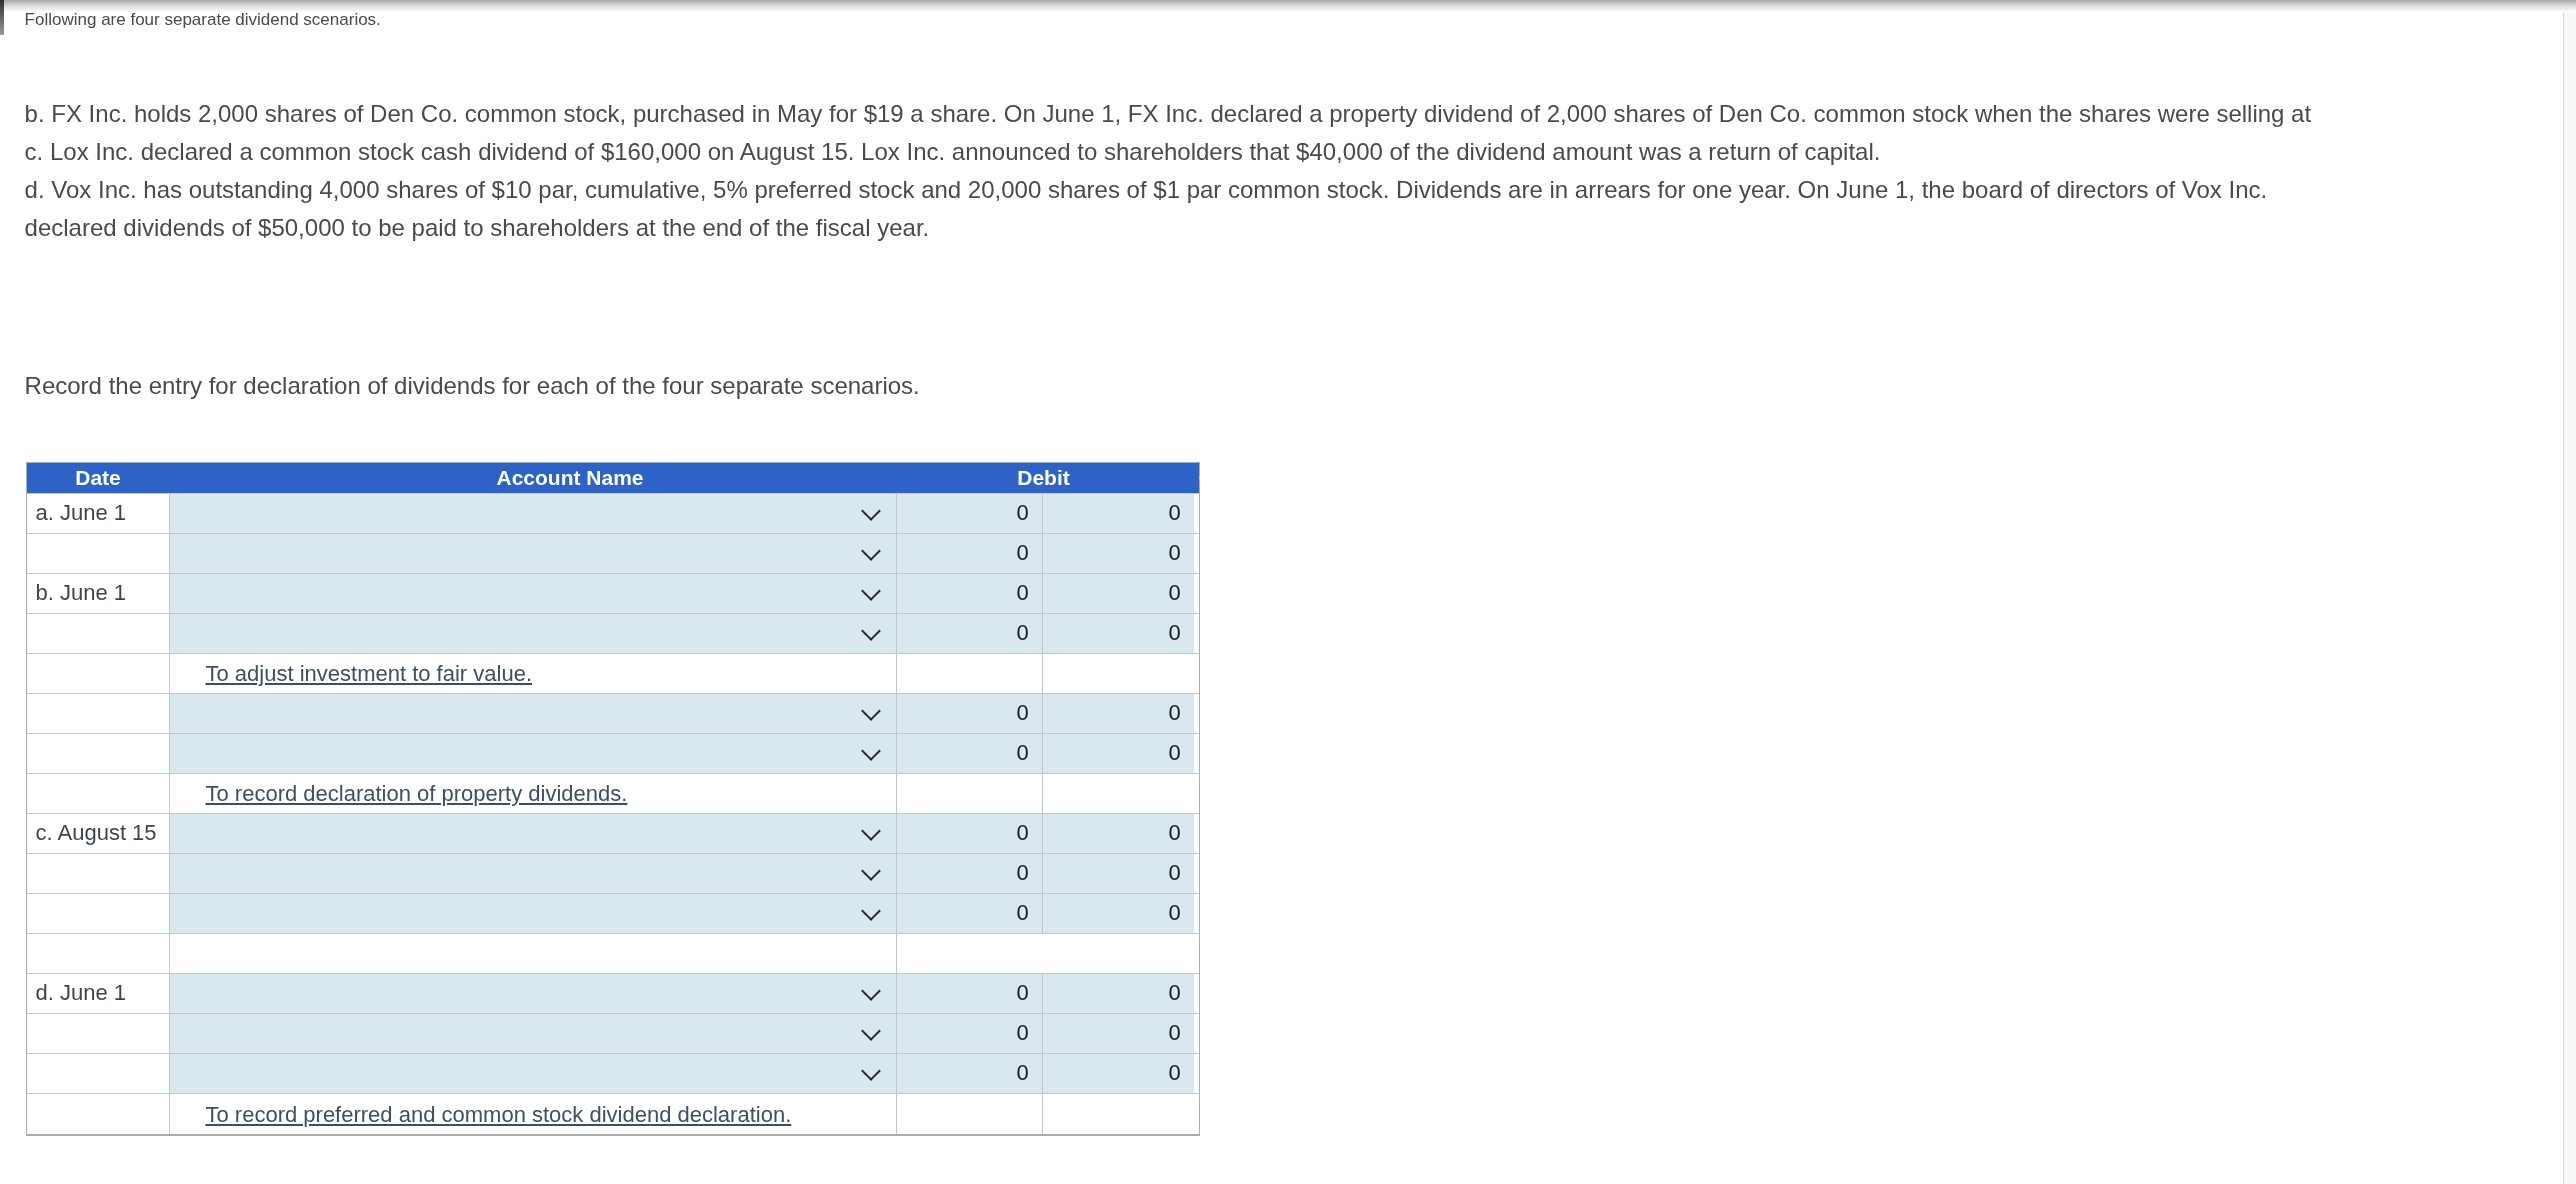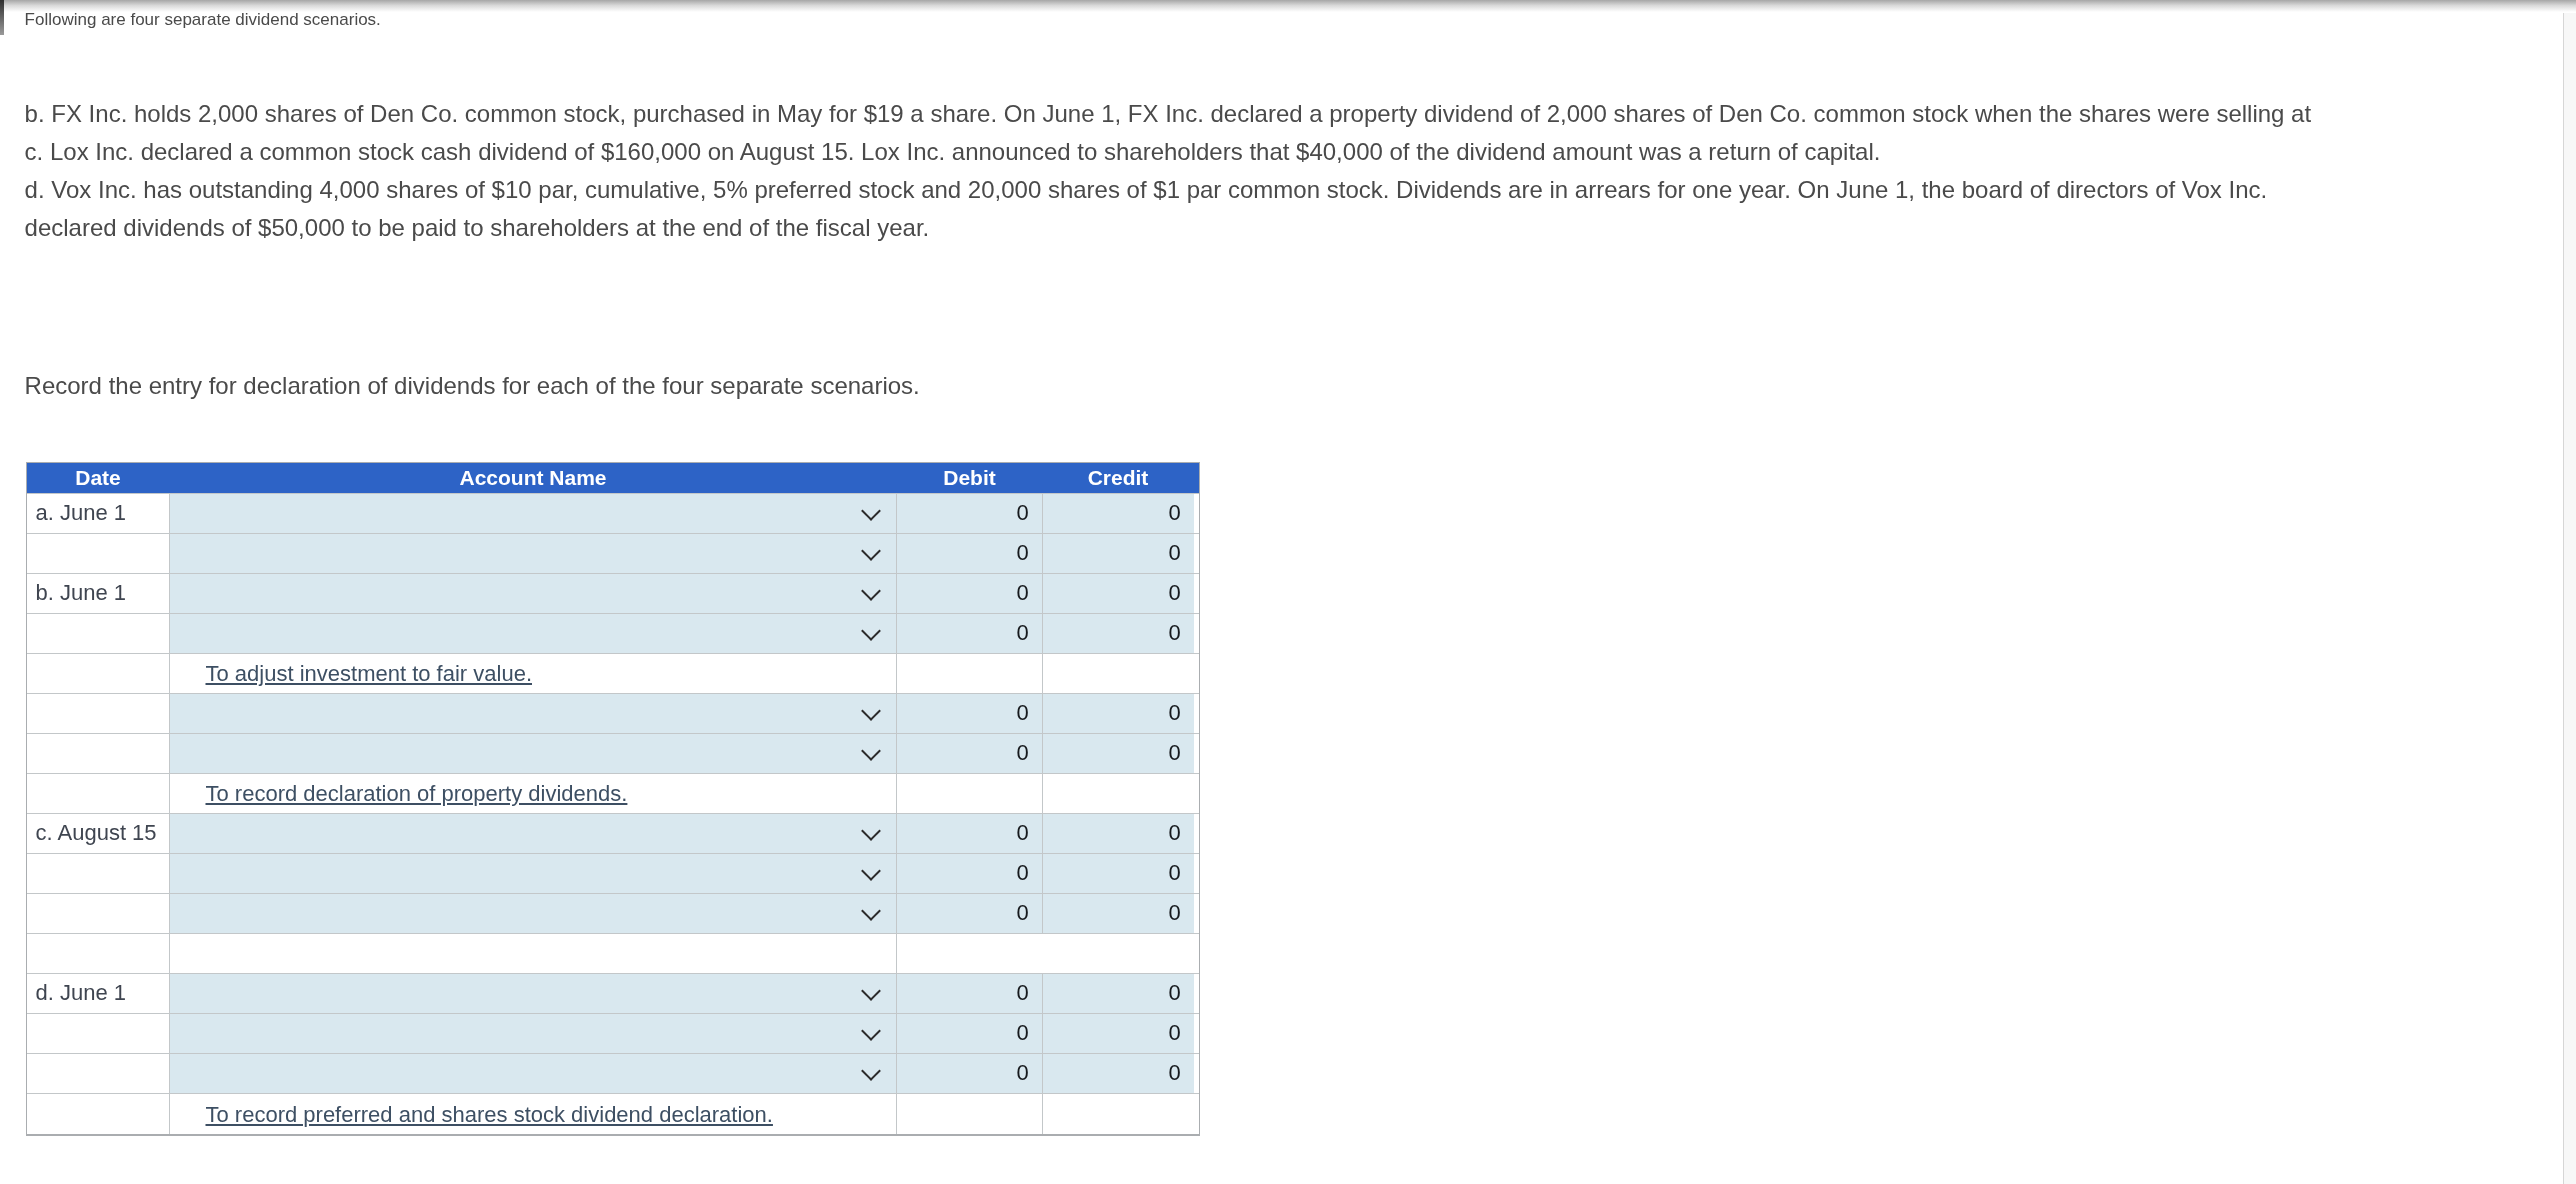--- a/index.html
+++ b/index.html
@@ -51,20 +51,21 @@
     box-sizing:content-box;
     background:#fff;
   }
   .jrow{
     display:grid;
     grid-template-columns:143px 727px 146px 151px;
   }
   .jrow.head{
     height:30px;background:var(--header-blue);
     border-bottom:1.8px solid var(--border);
+    gap:37px;
   }
   .jrow.head .hcell{
     color:#ffffff;font-weight:bold;font-size:21px;line-height:30px;
     text-align:center;white-space:nowrap;overflow:hidden;
   }
   .jrow.body{height:40px;border-bottom:1.8px solid var(--border);box-sizing:border-box;}
   .jrow.body:last-child{border-bottom:none;}
   .cell{
     box-sizing:border-box;border-right:1.8px solid var(--border);
     position:relative;overflow:hidden;
@@ -247,20 +248,20 @@
     <div class="cell account" role="combobox">
       <span class="chev"></span>
     </div>
     <div class="cell num debit">0</div>
     <div class="cell num credit">0</div>
   </div>
 
   <div class="jrow body">
     <div class="cell date blank"></div>
     <div class="cell memo-cell">
-      <span class="memo-text">To record preferred and shares stock dividend declaration.</span>
+      <span class="memo-text">To record preferred and common stock dividend declaration.</span>
     </div>
     <div class="cell blank"></div>
     <div class="cell blank"></div>
   </div>
 </div>
 </div>
 
 
 </body></html>

